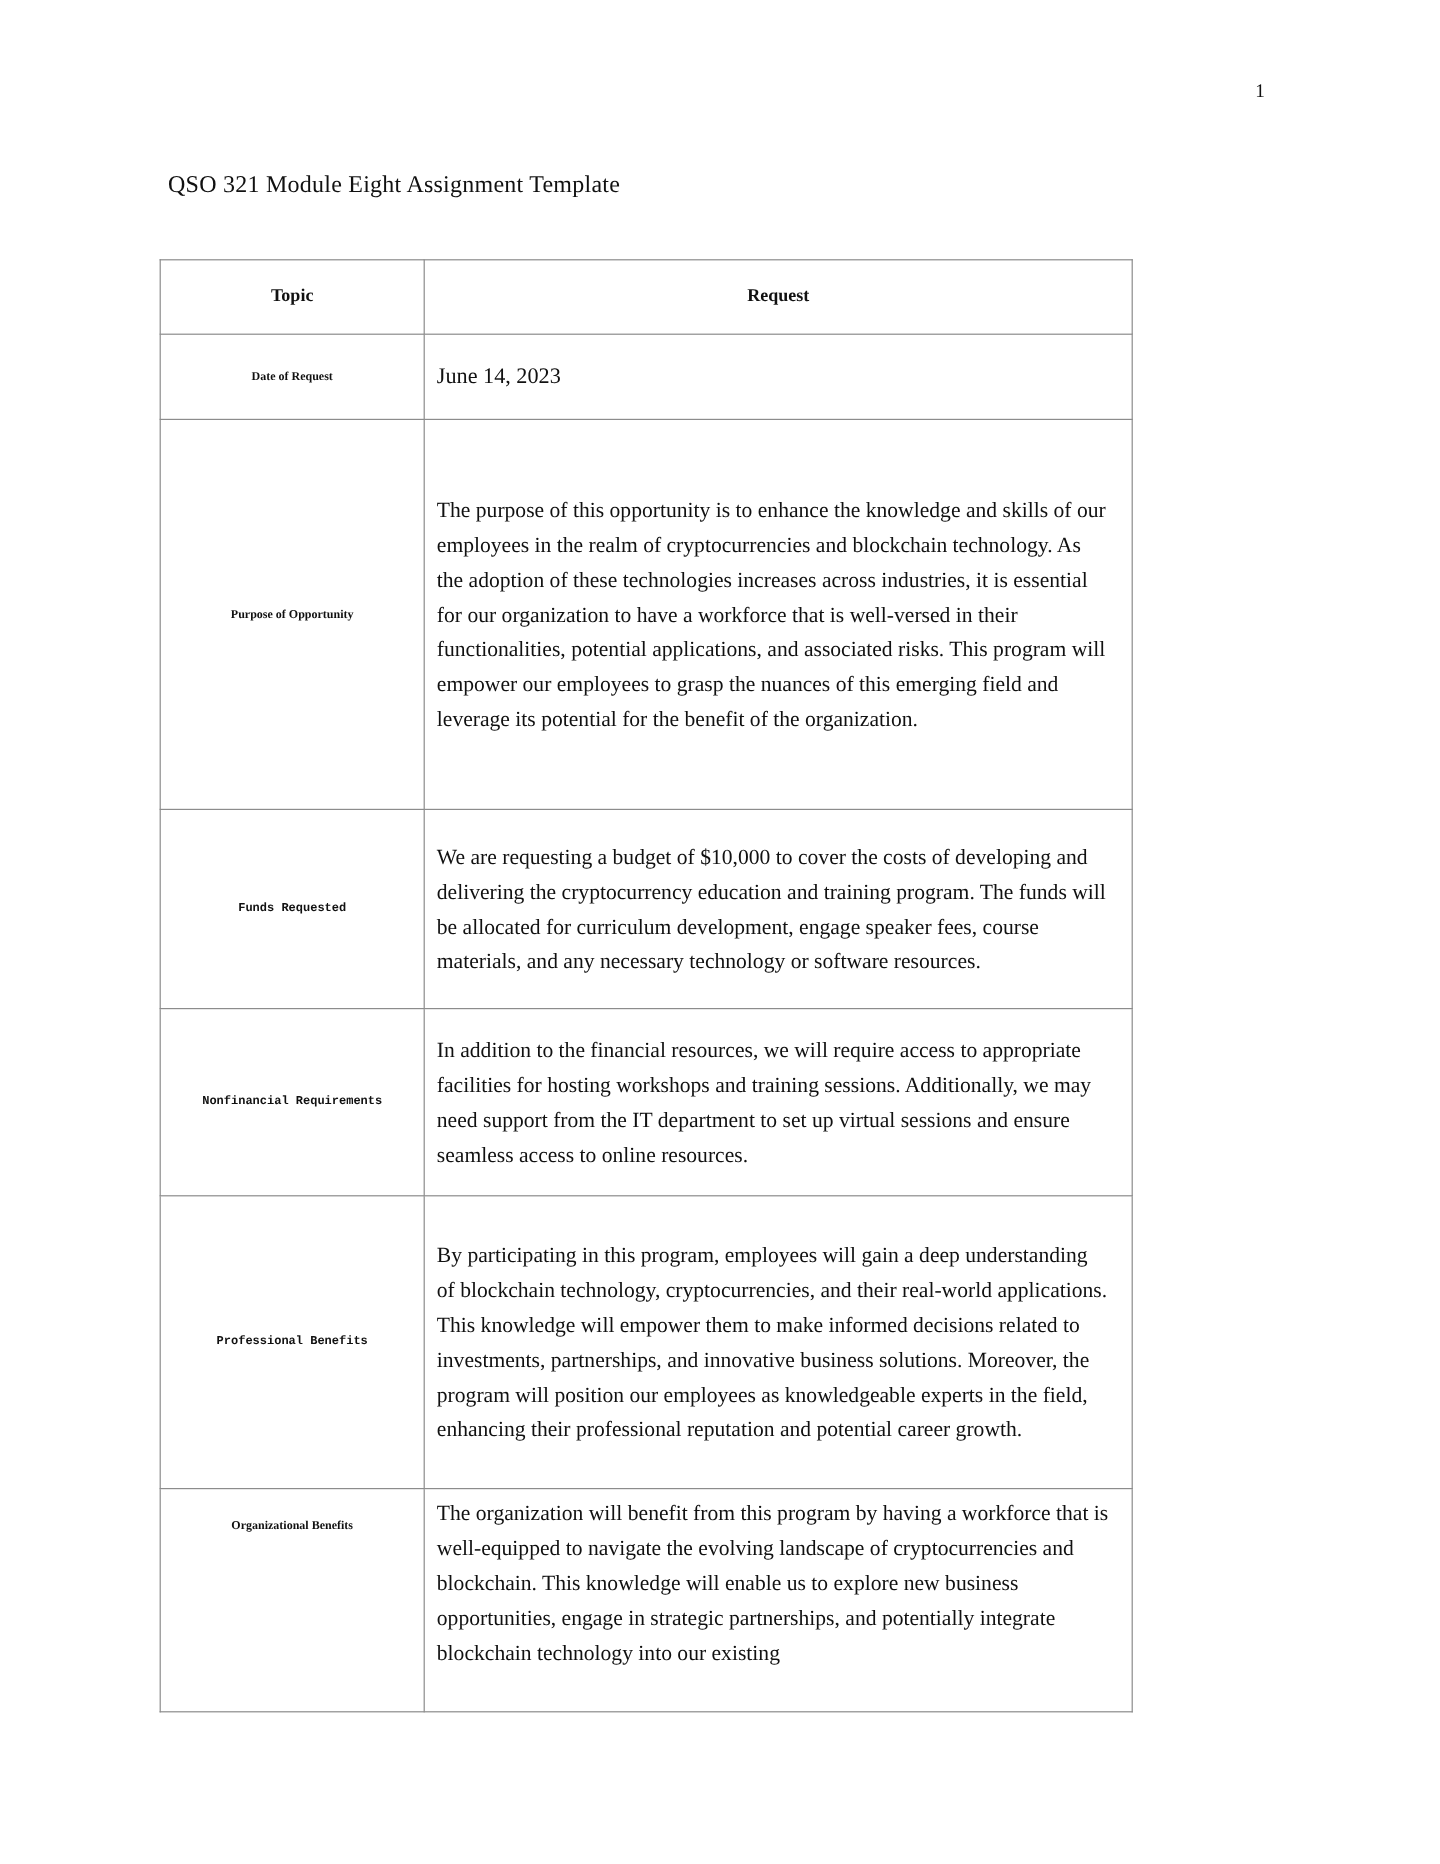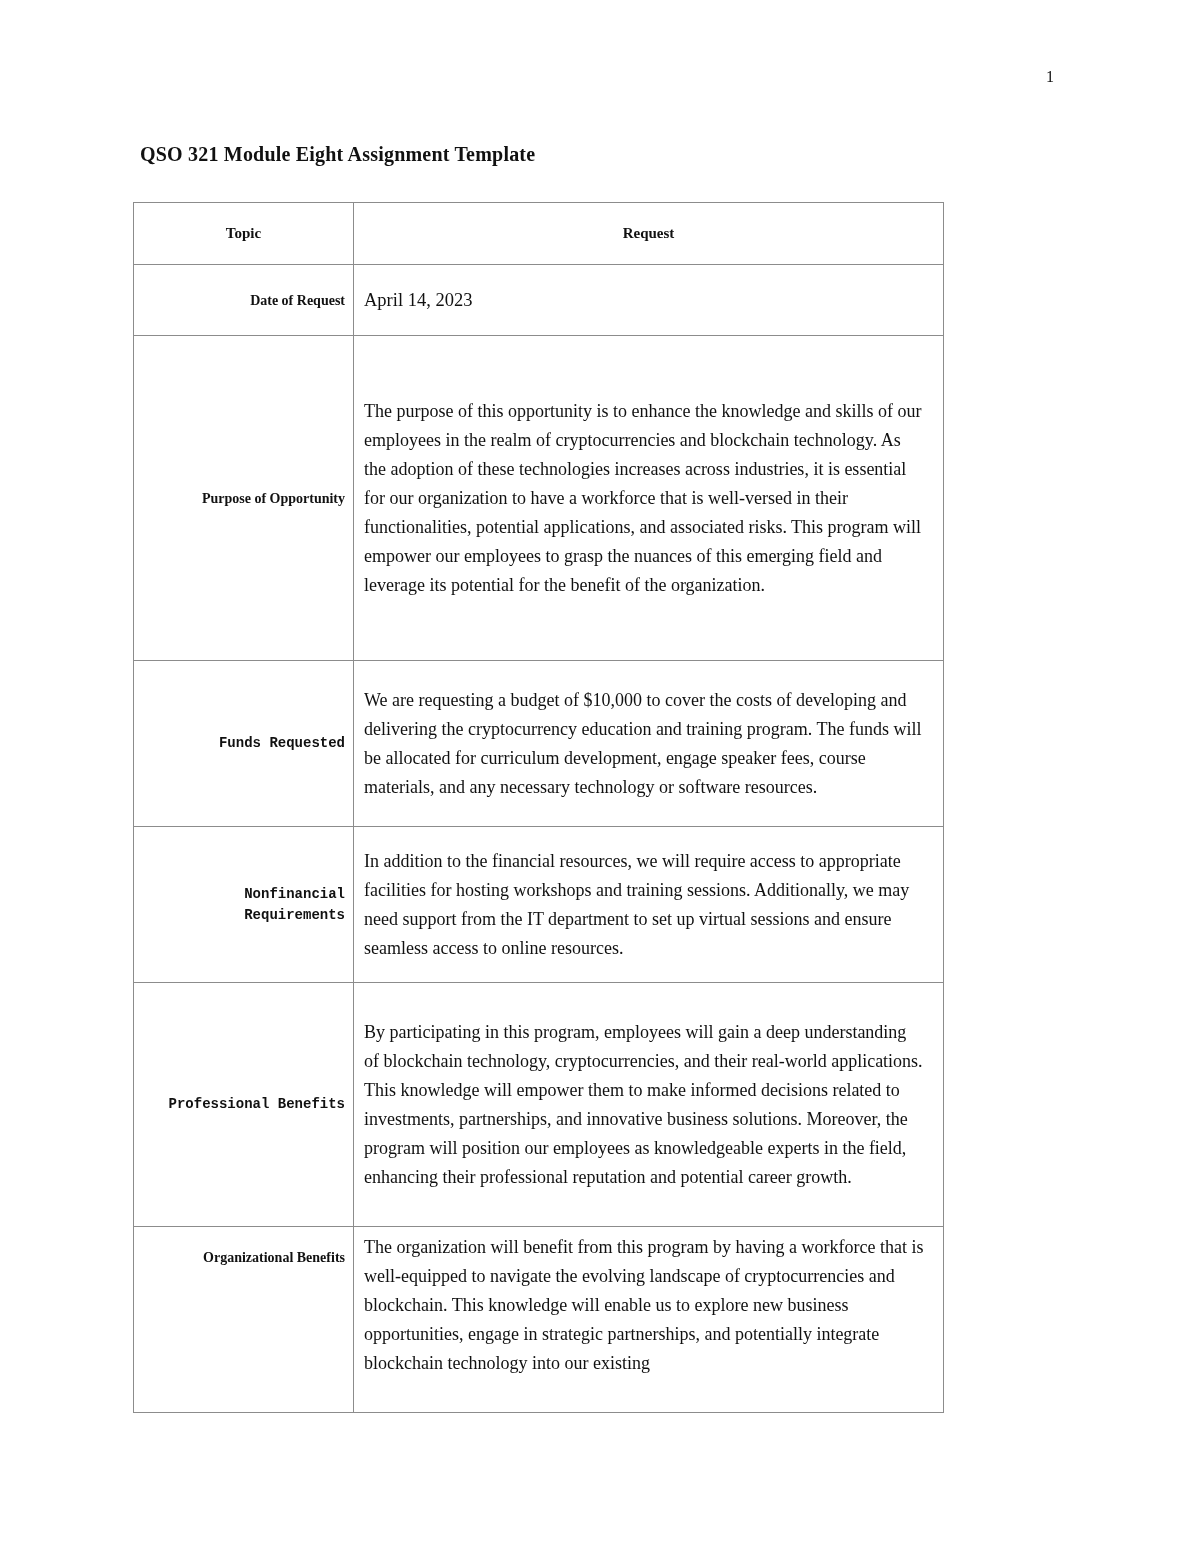--- a/index.html
+++ b/index.html
@@ -20,28 +20,28 @@
     right: 146px;
     font-size: 16px;
     color: #111111;
   }
 
   .doc-title {
     position: absolute;
     top: 143px;
     left: 140px;
     font-size: 20px;
-    font-weight: bold;
+    font-weight: normal;
     color: #111111;
     letter-spacing: 0.2px;
   }
 
   table.assignment {
     position: absolute;
-    top: 202px;
+    top: 216px;
     left: 133px;
     width: 810px;
     border-collapse: collapse;
     table-layout: fixed;
   }
   col.col-topic { width: 220px; }
   col.col-response { width: 590px; }
 
   table.assignment th,
   table.assignment td {
@@ -54,23 +54,23 @@
     height: 62px;
     font-size: 15px;
     font-weight: bold;
     text-align: center;
     font-family: "Liberation Serif", serif;
   }
 
   td.topic {
     padding: 8px 8px 8px 8px;
     font-weight: bold;
-    font-size: 14px;
+    font-size: 10px;
     line-height: 21px;
-    text-align: right;
+    text-align: center;
   }
   td.topic.serif-label { font-family: "Liberation Serif", serif; }
   td.topic.sans-label  { font-family: Liberation Mono, monospace; }
   td.topic.va-top { vertical-align: top; padding-top: 20px; }
 
   td.response {
     padding: 8px 18px 8px 10px;
     font-size: 18px;
     line-height: 29px;
     text-align: left;
@@ -102,21 +102,21 @@
     </colgroup>
     <thead>
       <tr>
         <th class="hdr">Topic</th>
         <th class="hdr">Request</th>
       </tr>
     </thead>
     <tbody>
       <tr class="r0">
         <td class="topic serif-label">Date of Request</td>
-        <td class="response date-cell">April 14, 2023</td>
+        <td class="response date-cell">June 14, 2023</td>
       </tr>
 
       <tr class="r1">
         <td class="topic serif-label">Purpose of Opportunity</td>
         <td class="response">The purpose of this opportunity is to enhance the knowledge and skills of our employees in the realm of cryptocurrencies and blockchain technology. As the adoption of these technologies increases across industries, it is essential for our organization to have a workforce that is well-versed in their functionalities, potential applications, and associated risks. This program will empower our employees to grasp the nuances of this emerging field and leverage its potential for the benefit of the organization.</td>
       </tr>
 
       <tr class="r2">
         <td class="topic sans-label">Funds Requested</td>
         <td class="response">We are requesting a budget of $10,000 to cover the costs of developing and delivering the cryptocurrency education and training program. The funds will be allocated for curriculum development, engage speaker fees, course materials, and any necessary technology or software resources.</td>

